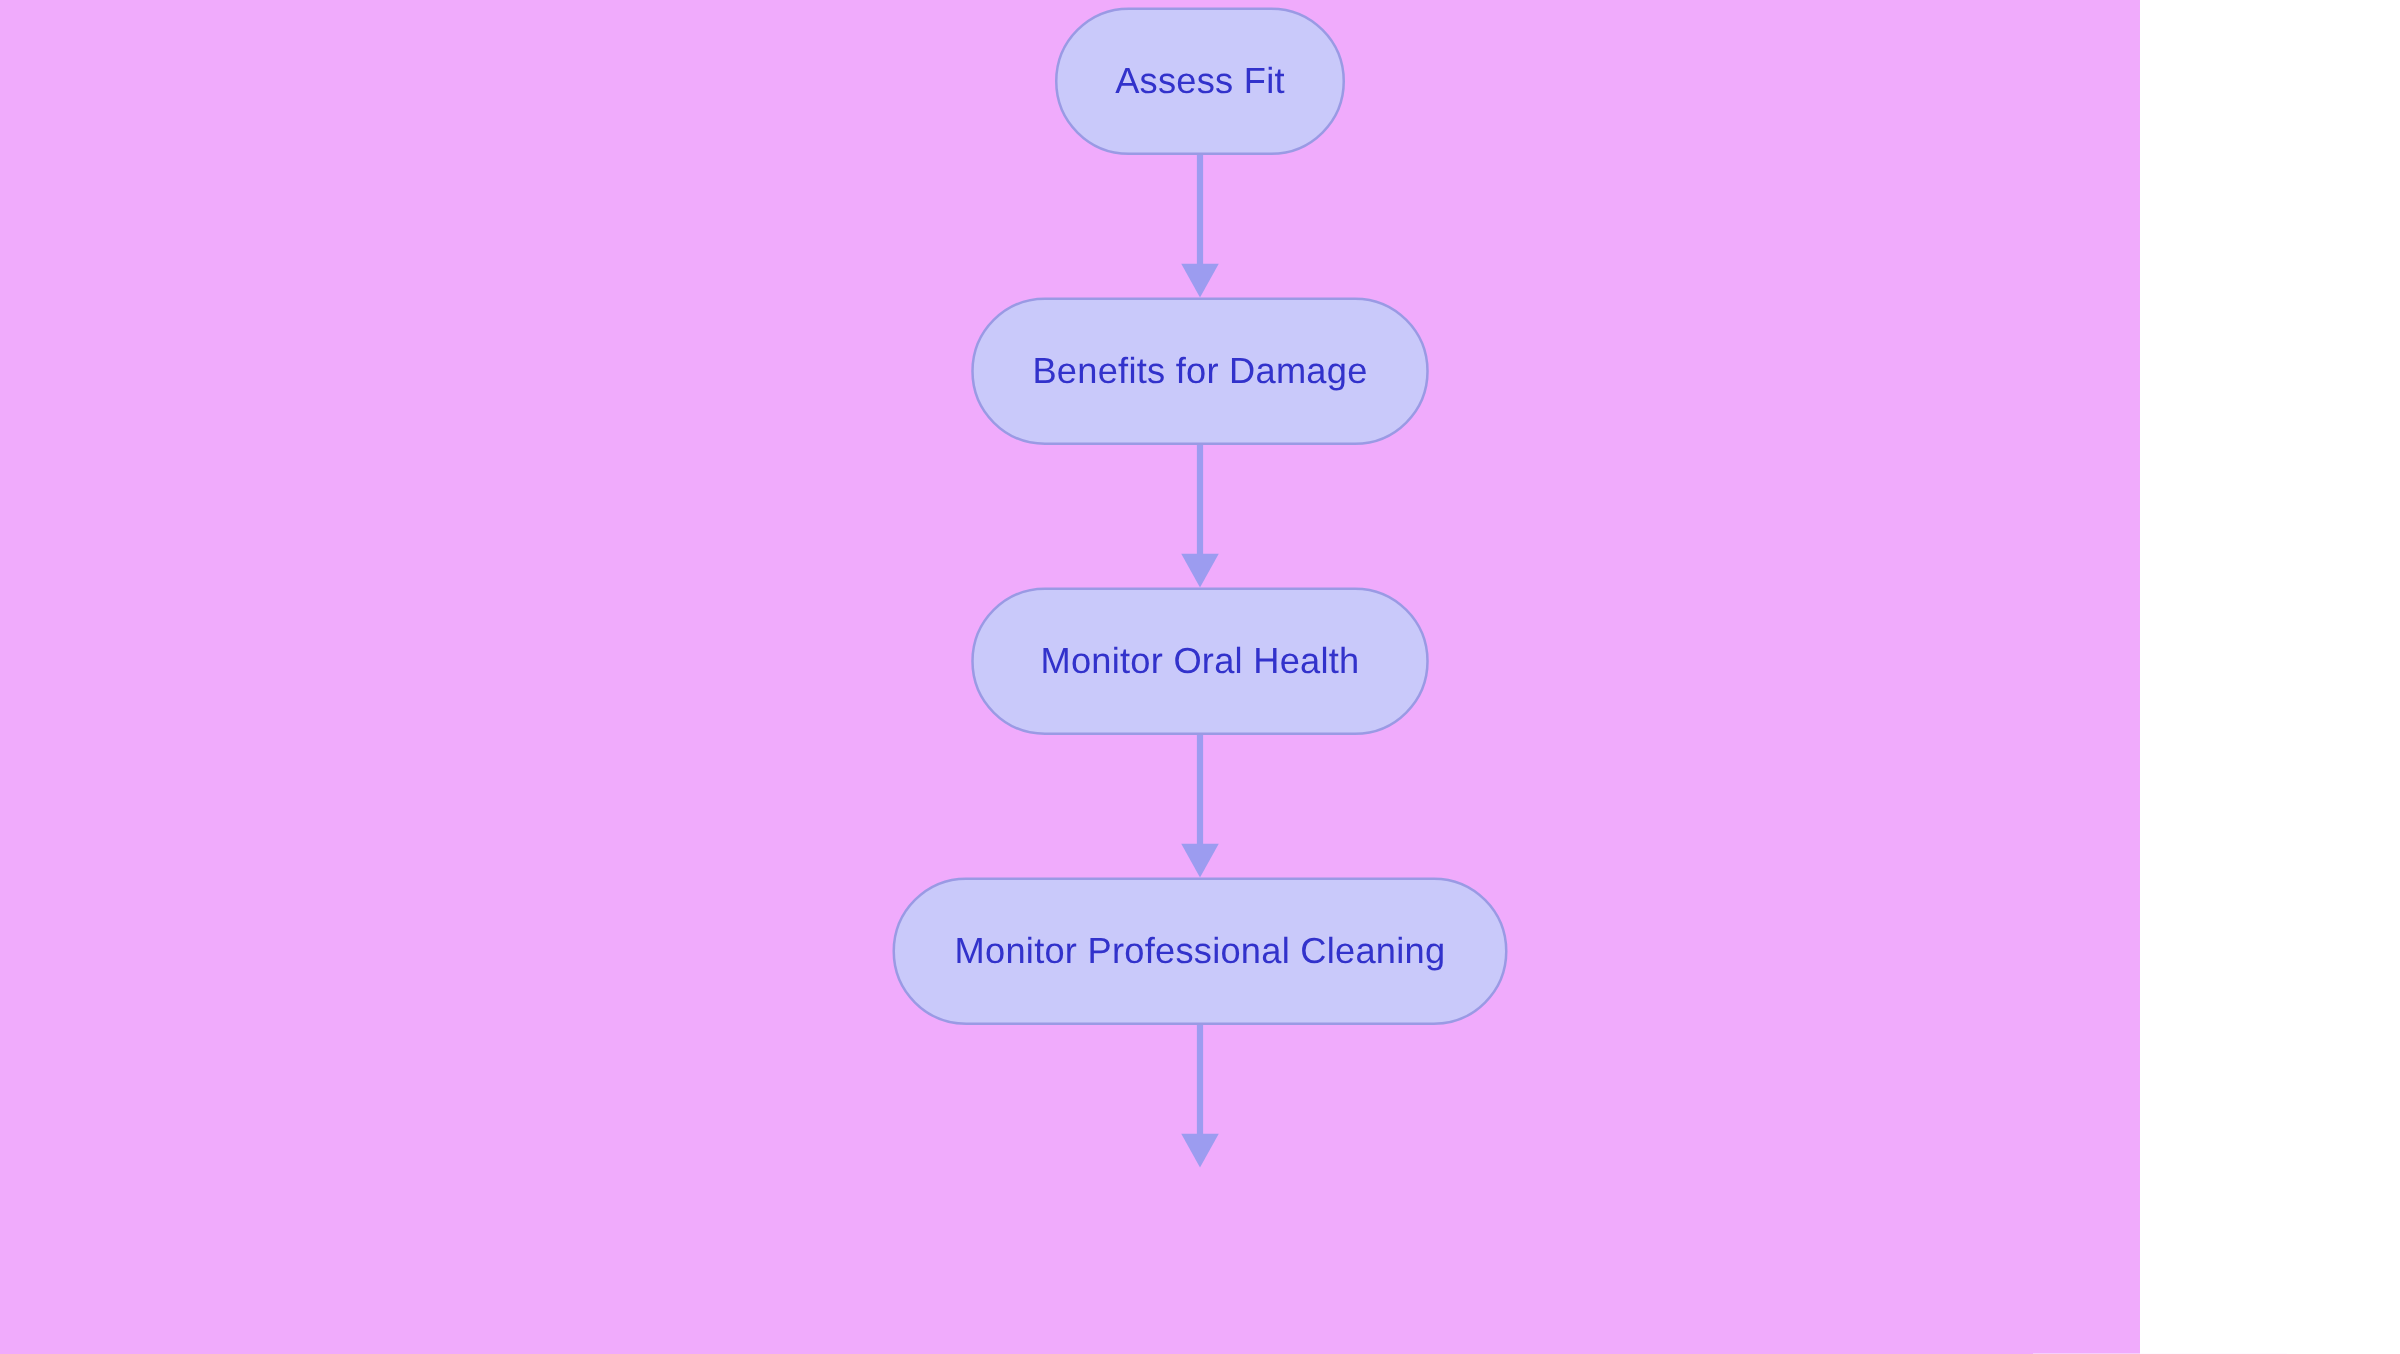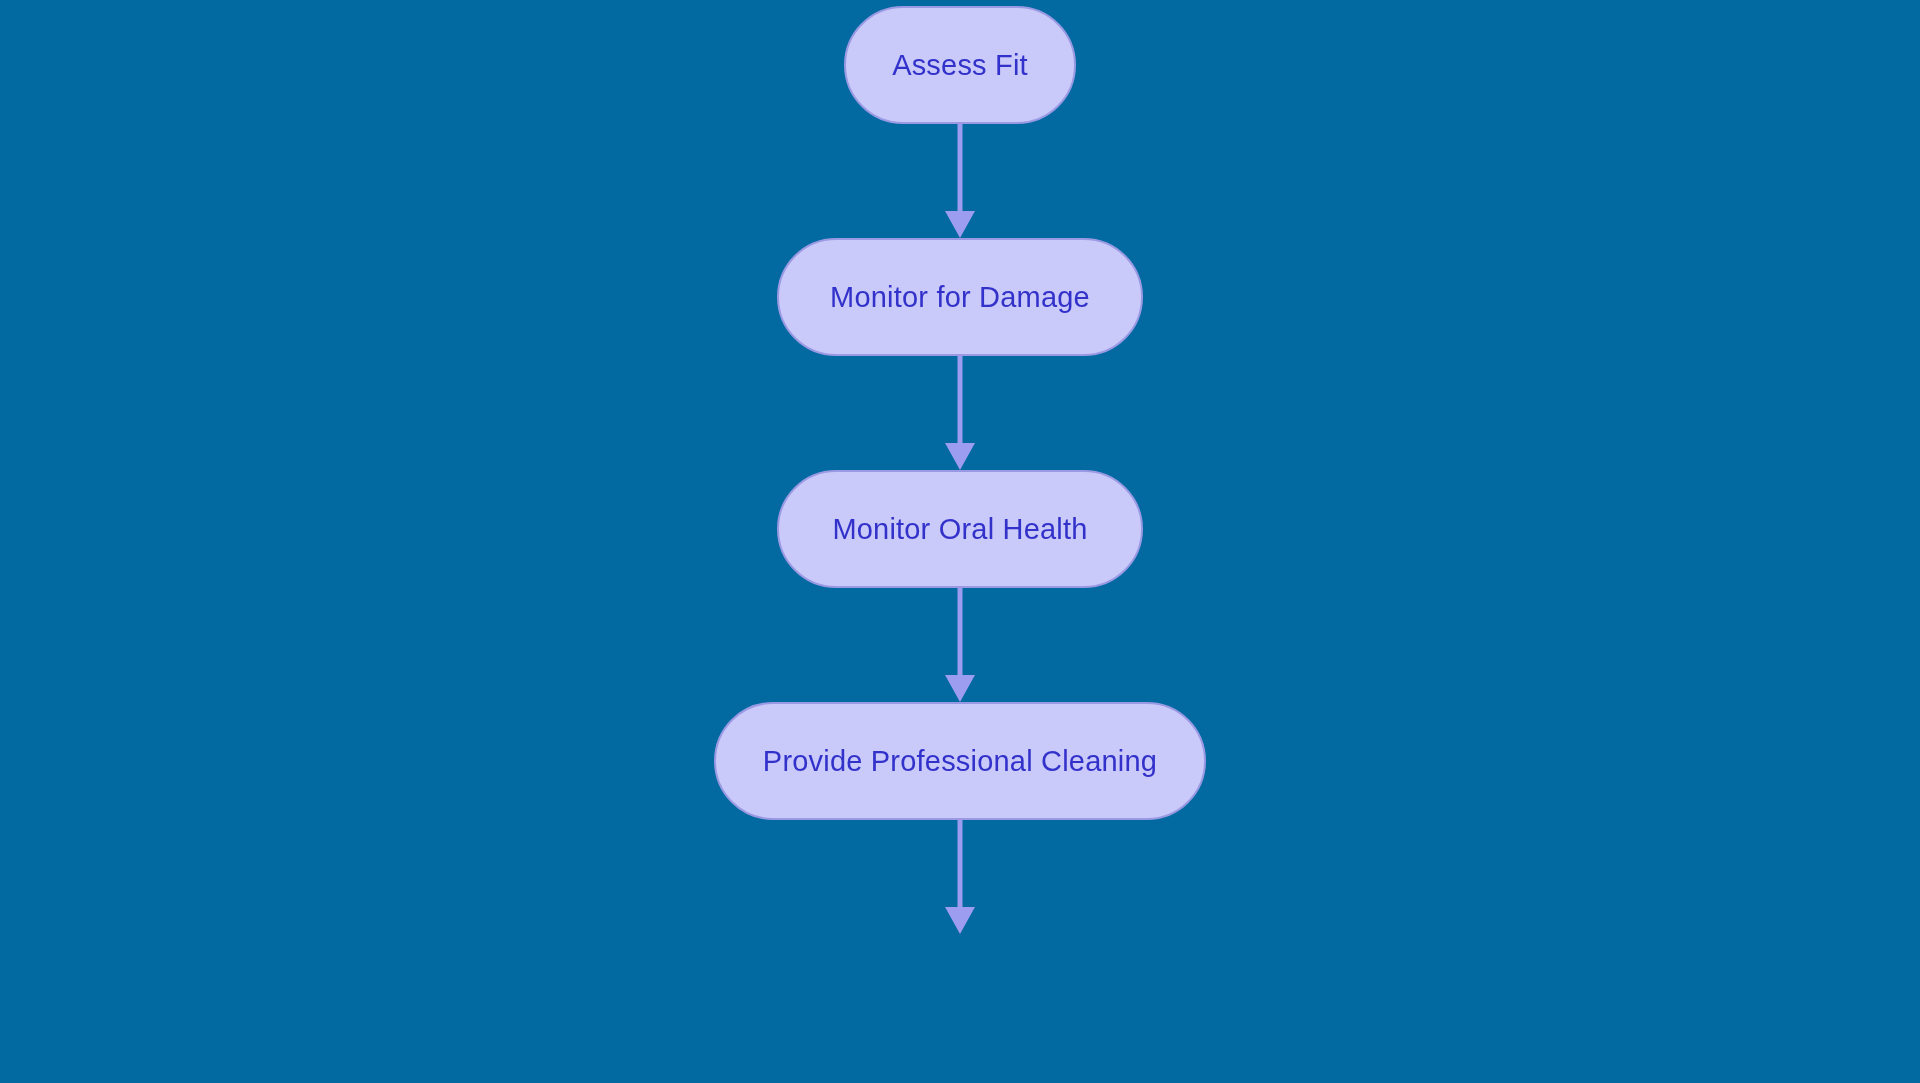--- a/index.html
+++ b/index.html
@@ -10,23 +10,24 @@
   }
   body {
     width: 1920px;
     height: 1083px;
     overflow: hidden;
     font-family: "Liberation Sans", "DejaVu Sans", sans-serif;
   }
 
   #flowchart-canvas {
     position: relative;
-    width: 1920px;
+    width: 1672px;
     height: 1083px;
-    background: #0369a1;
+    background: #f0abfc;
+    padding-left: 40px;
   }
 
   
   .chain {
     position: absolute;
     left: 0;
     top: 0;
     width: 1920px;
     height: 1083px;
     display: flex;
@@ -105,39 +106,39 @@
     <div class="node n0">
       <span class="node-label">Assess Fit</span>
     </div>
 
     <div class="connector">
       <div class="shaft"></div>
       <div class="head"></div>
     </div>
 
     <div class="node n1">
-      <span class="node-label">Monitor for Damage</span>
+      <span class="node-label">Benefits for Damage</span>
     </div>
 
     <div class="connector">
       <div class="shaft"></div>
       <div class="head"></div>
     </div>
 
     <div class="node n2">
       <span class="node-label">Monitor Oral Health</span>
     </div>
 
     <div class="connector">
       <div class="shaft"></div>
       <div class="head"></div>
     </div>
 
     <div class="node n3">
-      <span class="node-label">Provide Professional Cleaning</span>
+      <span class="node-label">Monitor Professional Cleaning</span>
     </div>
 
     <div class="connector">
       <div class="shaft"></div>
       <div class="head"></div>
     </div>
 
 
   </div>
 </div>

